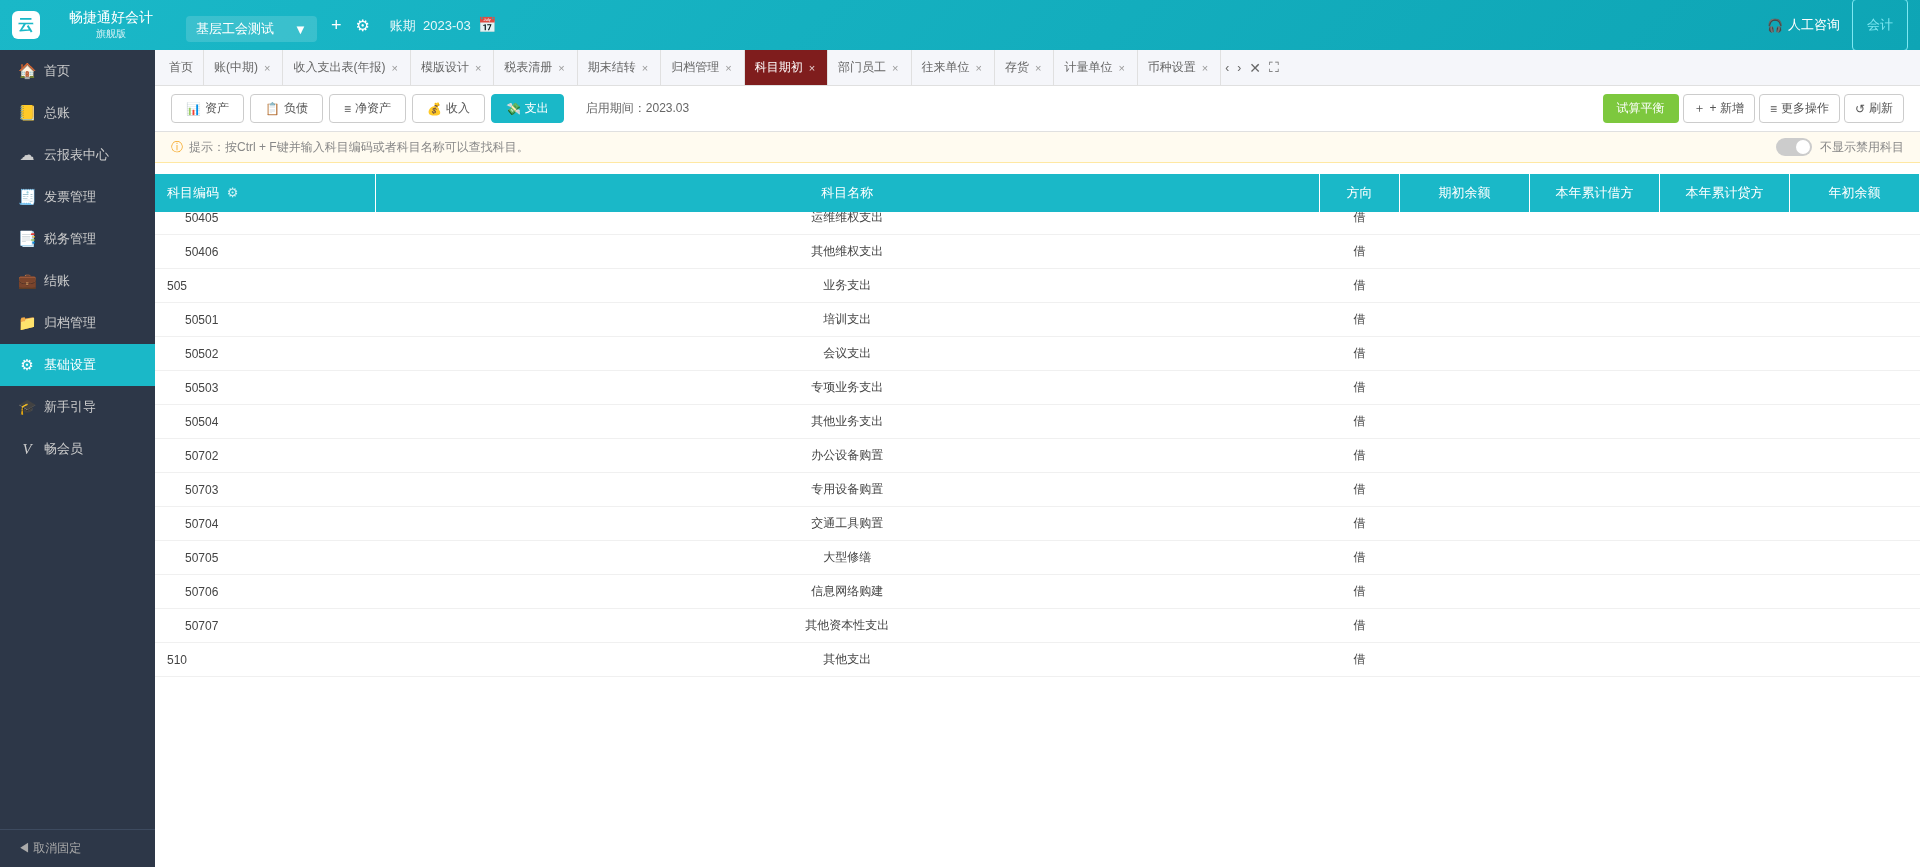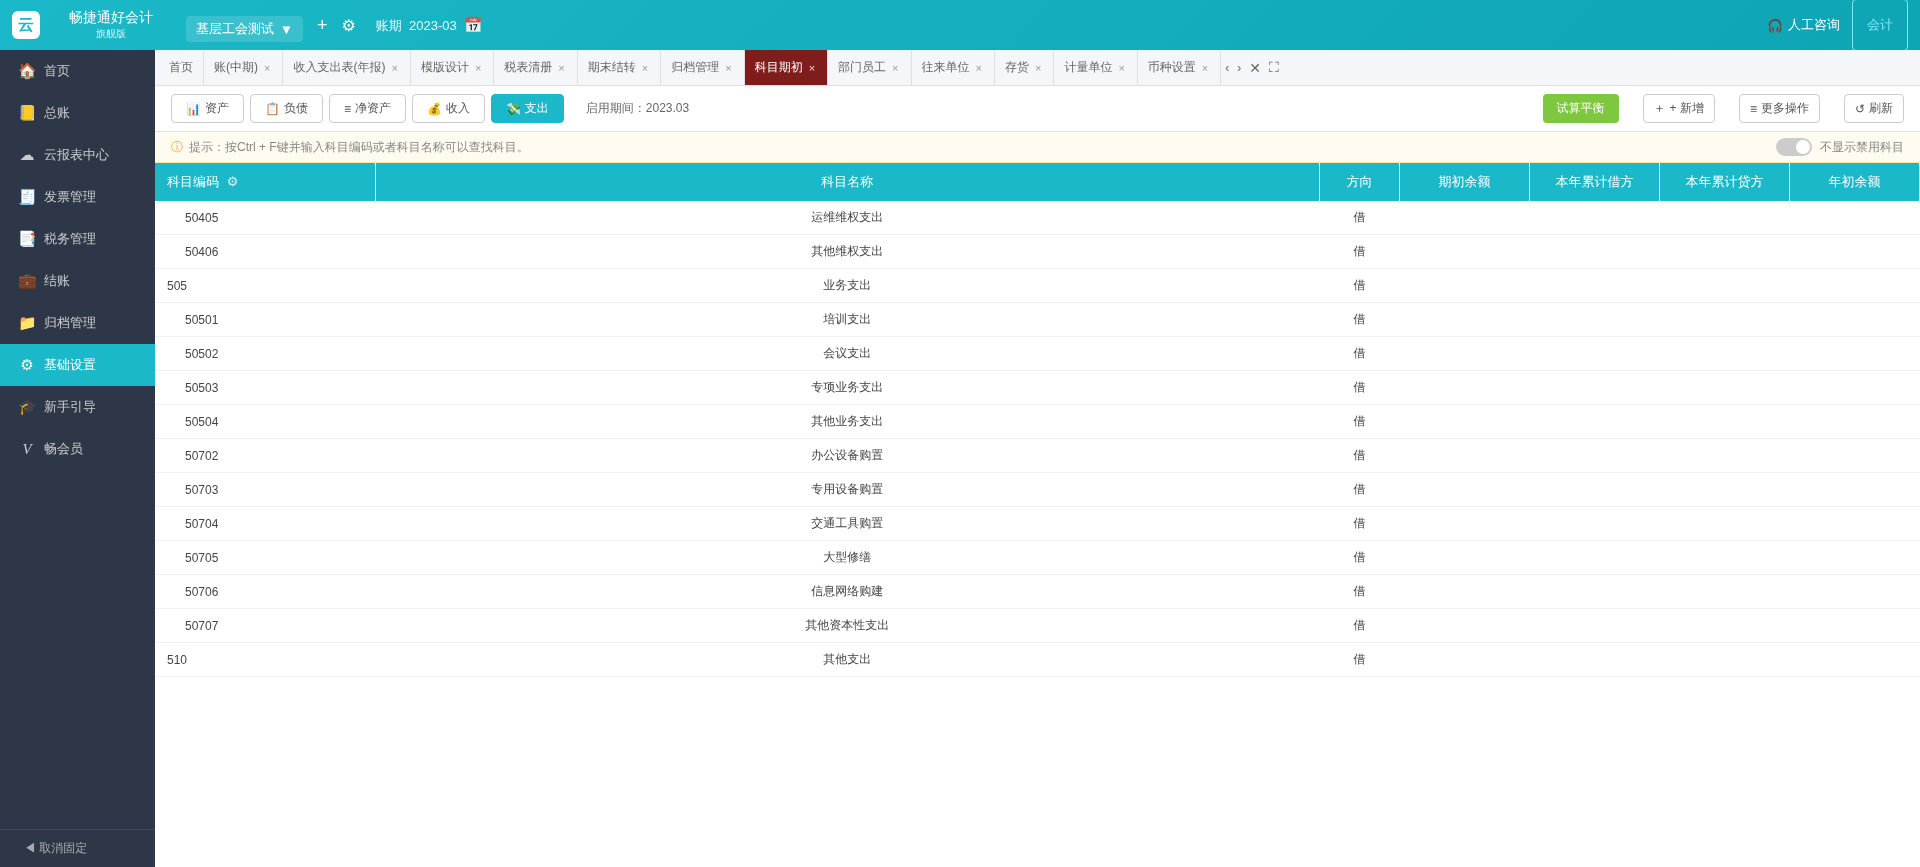--- a/index.html
+++ b/index.html
@@ -36,21 +36,21 @@
       display: flex; align-items: center; justify-content: center;
       color: #1ab8c8;
       font-weight: bold;
       font-size: 16px;
       margin-right: 6px;
     }
     .logo-wrapper {
       display: flex; align-items: center;
     }
     .header-project {
-      display: flex; align-items: center; gap: 6px;
+      display: flex; align-items: center; gap: 20px;
       color: white; font-size: 13px;
       background: rgba(255,255,255,0.15);
       padding: 4px 10px;
       border-radius: 4px;
       cursor: pointer;
       margin-top: 8px;
     }
     .header-add-btn {
       color: white; font-size: 18px; cursor: pointer; padding: 0 4px;
     }
@@ -100,21 +100,21 @@
       padding: 12px 18px;
       cursor: pointer;
       font-size: 13px;
       color: #ccc;
       transition: background 0.2s;
     }
     .sidebar-item.active { background: #1ab8c8; color: white; }
     .sidebar-item .icon { font-size: 15px; width: 18px; text-align: center; }
     .sidebar-bottom {
       margin-top: auto;
-      padding: 10px 24px;
+      padding: 10px 18px;
       display: flex; align-items: center; gap: 6px;
       color: #aaa;
       font-size: 12px;
       cursor: pointer;
       border-top: 1px solid #3d4a5f;
     }
 
     
     .content-area {
       flex: 1;
@@ -199,21 +199,21 @@
       color: white;
       border-color: #1ab8c8;
     }
     .period-info {
       margin-left: 16px;
       font-size: 12px;
       color: #666;
     }
     .sub-tab-right {
       margin-left: auto;
-      display: flex; align-items: center; gap: 24px; padding-left: 16px;
+      display: flex; align-items: center; gap: 4px; padding-left: 16px;
     }
     .btn-calc {
       background: #7dc83e;
       color: white;
       border: none;
       padding: 6px 14px;
       border-radius: 4px;
       font-size: 12px;
       cursor: pointer;
     }
@@ -276,21 +276,21 @@
     .data-table thead th {
       background: #1ab8c8;
       color: white;
       font-size: 13px;
       font-weight: normal;
       padding: 10px 12px;
       text-align: center;
       border-right: 1px solid rgba(255,255,255,0.2);
       white-space: nowrap;
       position: sticky;
-      top: 0;
+      top: 11px;
       z-index: 2;
     }
     .data-table tbody td {
       padding: 8px 12px;
       border-bottom: 1px solid #f0f0f0;
       font-size: 12px;
       text-align: center;
       color: #444;
     }
 

